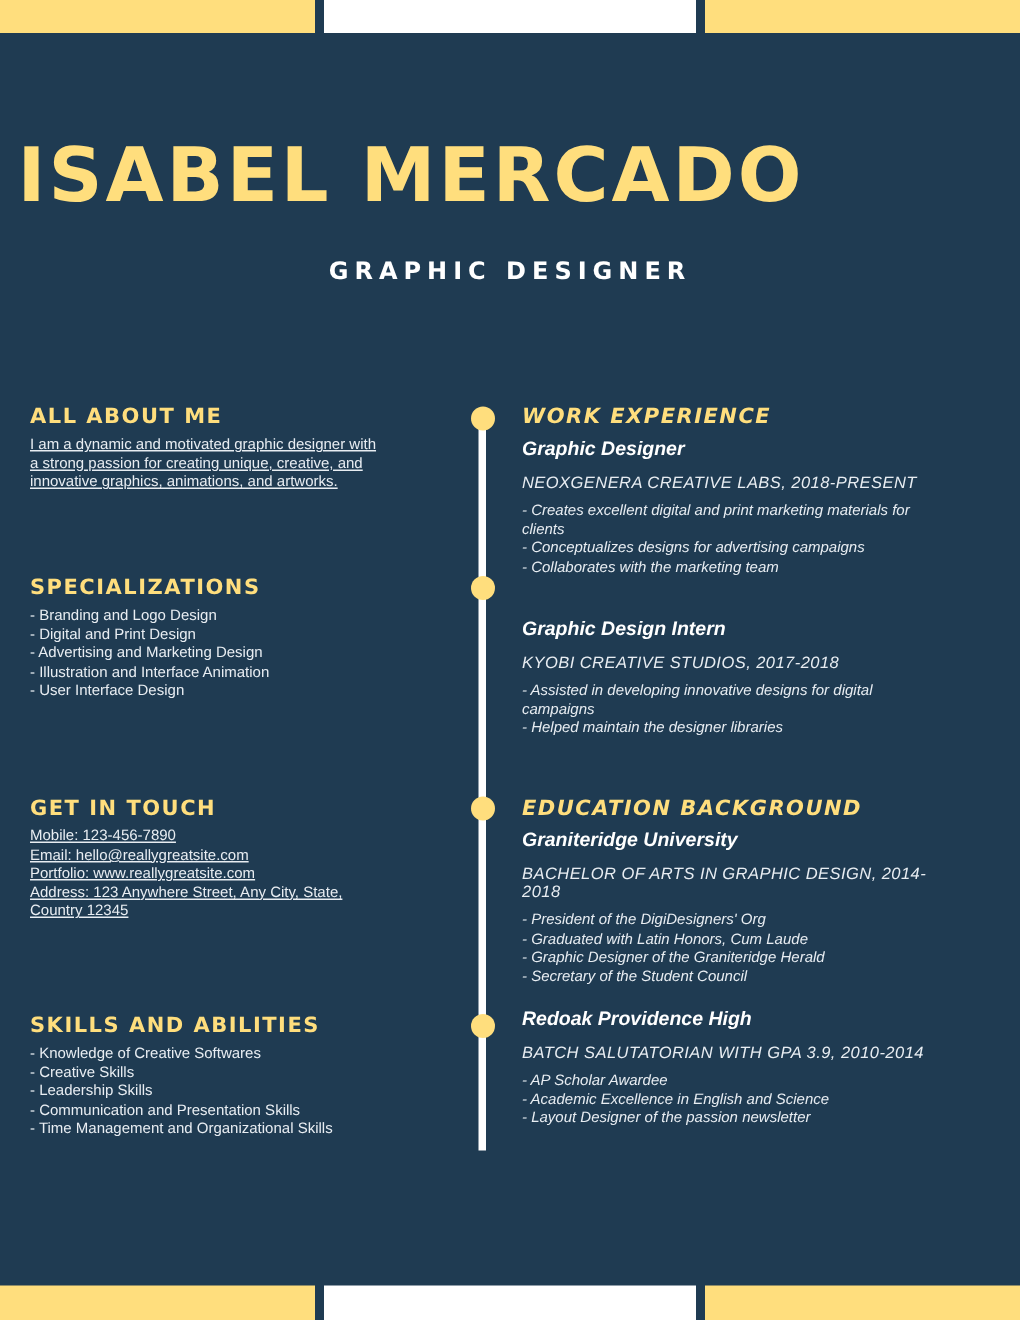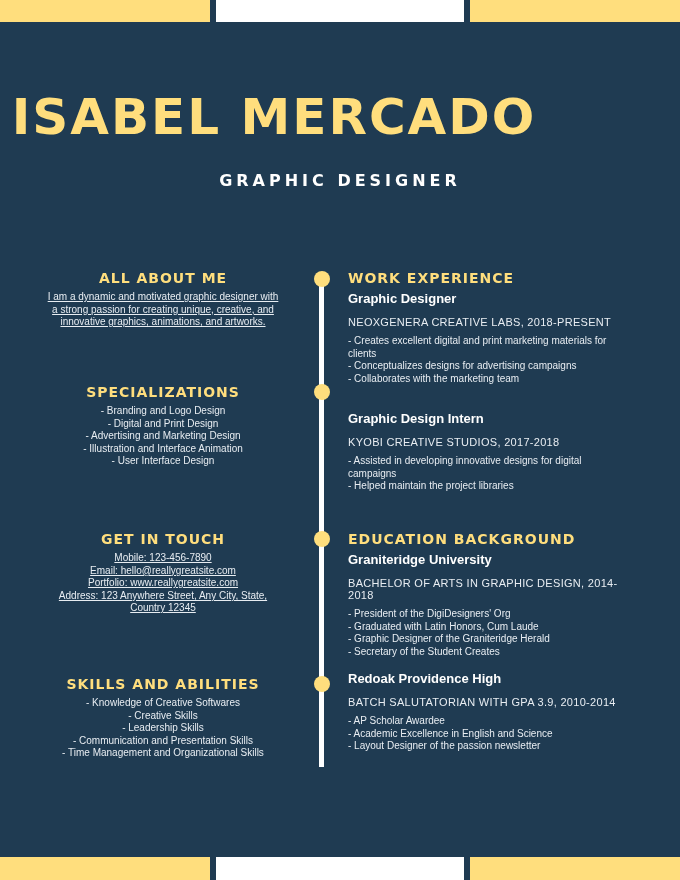--- a/index.html
+++ b/index.html
@@ -30,22 +30,22 @@
 
   .timeline {
     position: absolute; left: 319px; top: 279px; width: 5px; height: 488px;
     background: #ffffff;
   }
   .dot {
     position: absolute; width: 16px; height: 16px; border-radius: 50%;
     background: #ffde7d; left: 314px;
   }
 
-  .left-sec { position: absolute; right: 387px; width: 260px; text-align: center; }
-  .right-sec { position: absolute; left: 348px; width: 280px; text-align: left; }
+  .left-sec { position: absolute; right: 400px; width: 260px; text-align: left; }
+  .right-sec { position: absolute; left: 348px; width: 280px; text-align: left; font-style: italic; }
 
   .sec-title {
     font-family: "DejaVu Sans", sans-serif; font-weight: bold;
     font-size: 14px; letter-spacing: 1px; color: #ffde7d; margin: 0 0 5px 0;
   }
   .body-text { font-size: 10px; line-height: 12.6px; color: #e8edf2; text-decoration: underline; }
   .item-title { font-weight: bold; font-size: 13px; color: #ffffff; margin: 3px 0 10px 0; }
   .item-sub { font-size: 11px; letter-spacing: 0.3px; color: #e8edf2; margin: 0 0 7px 0; }
   .list { margin: 0; padding: 0; list-style: none; }
   .list li { font-size: 10px; line-height: 12.6px; color: #e8edf2; }
@@ -124,33 +124,33 @@
     <li>- Conceptualizes designs for advertising campaigns</li>
     <li>- Collaborates with the marketing team</li>
   </ul>
 </div>
 
 <div class="right-sec" style="top:408px">
   <div class="item-title">Graphic Design Intern</div>
   <div class="item-sub">KYOBI CREATIVE STUDIOS, 2017-2018</div>
   <ul class="list">
     <li>- Assisted in developing innovative designs for digital campaigns</li>
-    <li>- Helped maintain the project libraries</li>
+    <li>- Helped maintain the designer libraries</li>
   </ul>
 </div>
 
 <div class="right-sec" style="top:531px">
   <div class="sec-title">EDUCATION BACKGROUND</div>
   <div class="item-title">Graniteridge University</div>
   <div class="item-sub">BACHELOR OF ARTS IN GRAPHIC DESIGN, 2014-2018</div>
   <ul class="list">
     <li>- President of the DigiDesigners' Org</li>
     <li>- Graduated with Latin Honors, Cum Laude</li>
     <li>- Graphic Designer of the Graniteridge Herald</li>
-    <li>- Secretary of the Student Creates</li>
+    <li>- Secretary of the Student Council</li>
   </ul>
 </div>
 
 <div class="right-sec" style="top:668px">
   <div class="item-title">Redoak Providence High</div>
   <div class="item-sub">BATCH SALUTATORIAN WITH GPA 3.9, 2010-2014</div>
   <ul class="list">
     <li>- AP Scholar Awardee</li>
     <li>- Academic Excellence in English and Science</li>
     <li>- Layout Designer of the passion newsletter</li>

